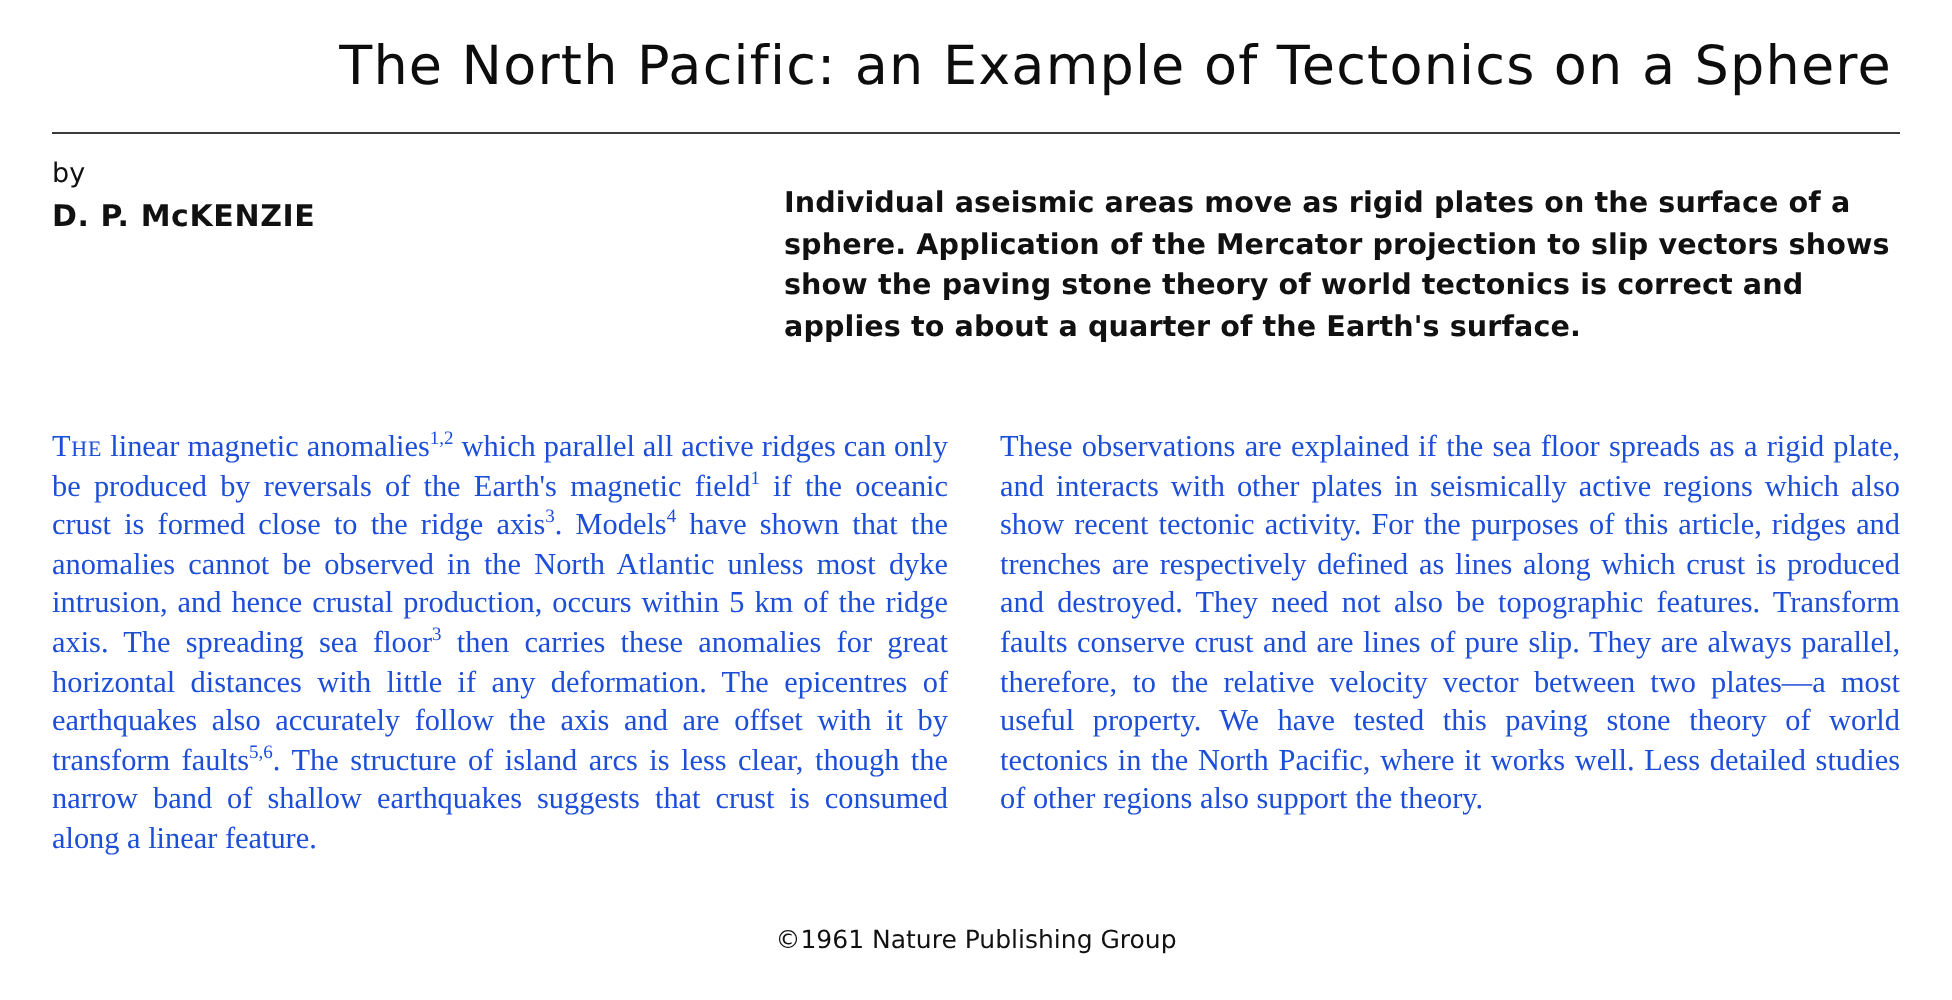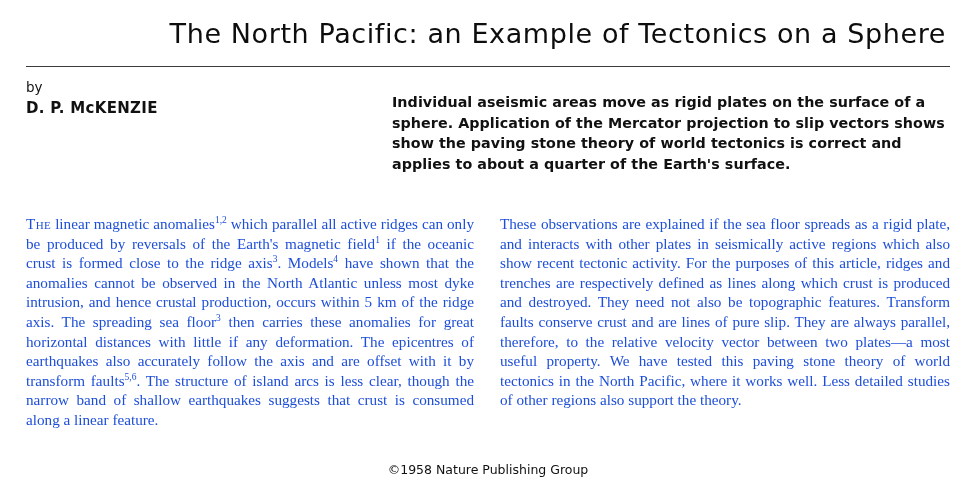--- a/index.html
+++ b/index.html
@@ -147,15 +147,15 @@
   <div class="body-col col-left">
     <p>
       <span class="smallcaps">The</span><span> linear magnetic anomalies<sup>1,2</sup> which parallel all active ridges can only be produced by reversals of the Earth's magnetic field<sup>1</sup> if the oceanic crust is formed close to the ridge axis<sup>3</sup>. Models<sup>4</sup> have shown that the anomalies cannot be observed in the North Atlantic unless most dyke intrusion, and hence crustal production, occurs within 5 km of the ridge axis. The spreading sea floor<sup>3</sup> then carries these anomalies for great horizontal distances with little if any deformation. The epicentres of earthquakes also accurately follow the axis and are offset with it by transform faults<sup>5,6</sup>. The structure of island arcs is less clear, though the narrow band of shallow earthquakes suggests that crust is consumed along a linear feature.</span>
     </p>
   </div>
 
   <div class="body-col col-right">
     <p>These observations are explained if the sea floor spreads as a rigid plate, and interacts with other plates in seismically active regions which also show recent tectonic activity. For the purposes of this article, ridges and trenches are respectively defined as lines along which crust is produced and destroyed. They need not also be topographic features. Transform faults conserve crust and are lines of pure slip. They are always parallel, therefore, to the relative velocity vector between two plates—a most useful property. We have tested this paving stone theory of world tectonics in the North Pacific, where it works well. Less detailed studies of other regions also support the theory.</p>
   </div>
 
-  <div class="footer">©1958 Nature Publishing Group</div>
+  <div class="footer">©1961 Nature Publishing Group</div>
 
 </div>
 
 </body></html>

